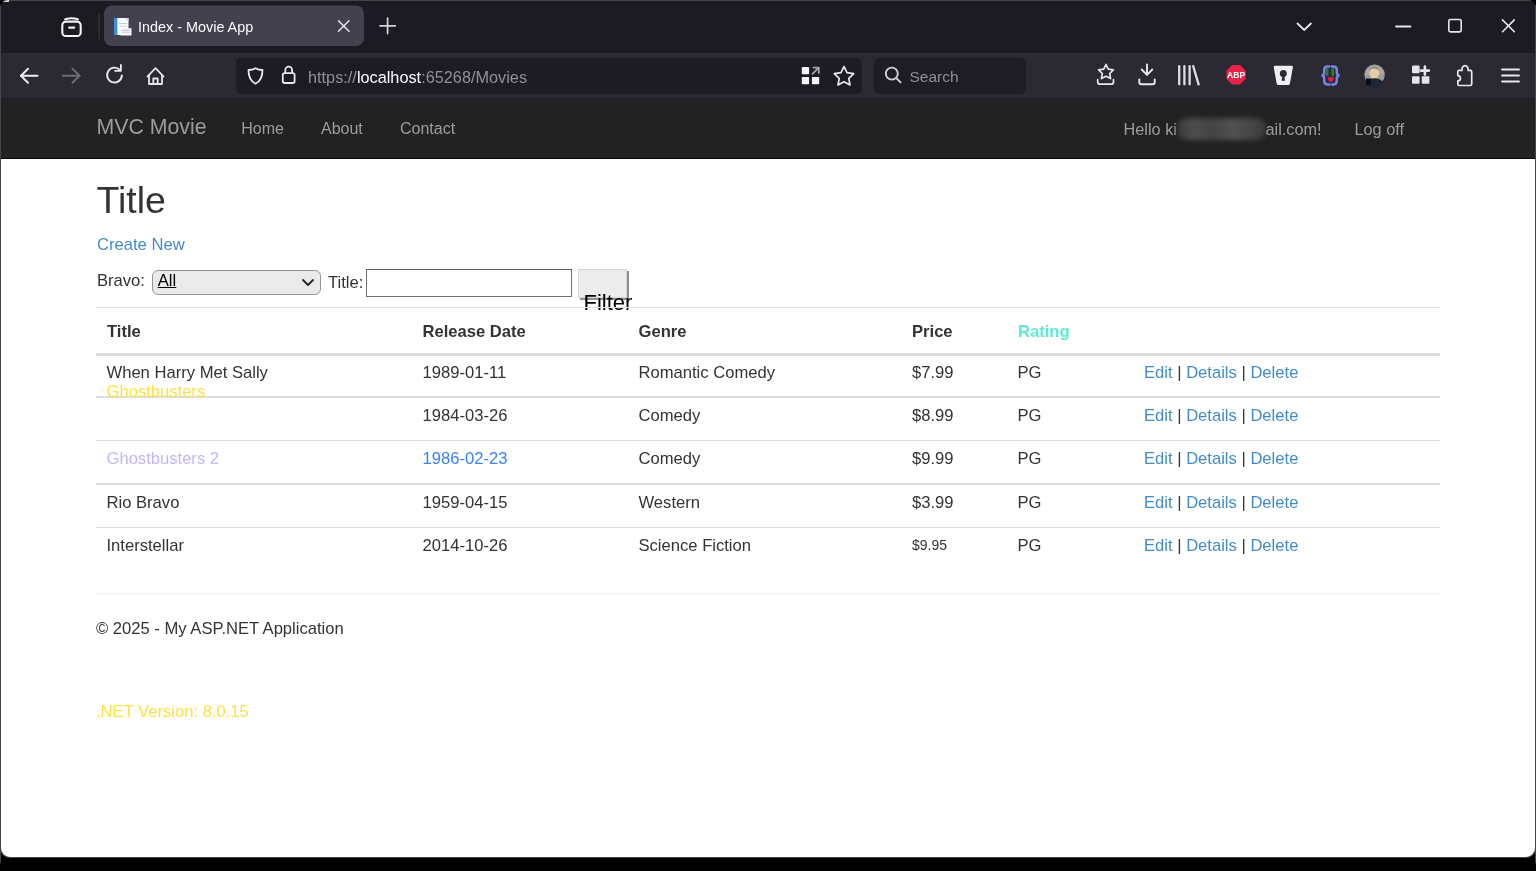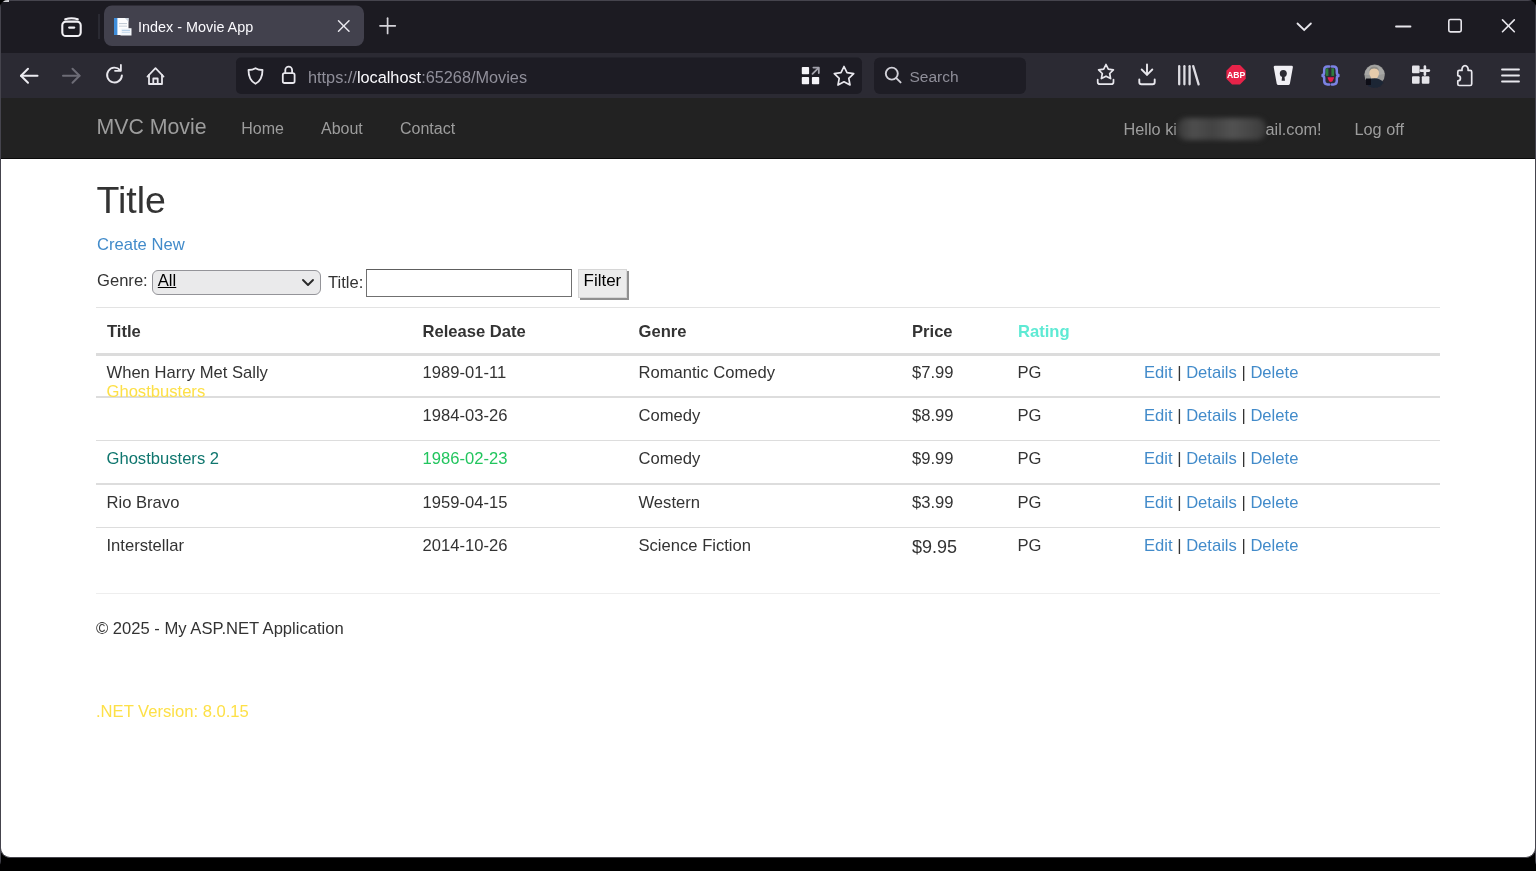--- a/index.html
+++ b/index.html
@@ -195,33 +195,33 @@
   <div class="t" style="left:321px;top:120.7px;font-size:16px;color:#9d9d9d;">About</div>
   <div class="t" style="left:400px;top:120.7px;font-size:16px;color:#9d9d9d;">Contact</div>
   <div class="t" style="left:1123.5px;top:120.5px;font-size:16.3px;color:#9d9d9d;">Hello ki</div>
   <div style="position:absolute;left:1177px;top:117.5px;width:89px;height:22px;filter:blur(2.8px);border-radius:9px;background:linear-gradient(90deg,#383838,#4e4e4e 18%,#434343 40%,#525252 62%,#474747 82%,#3a3a3a);"></div>
   <div class="t" style="left:1265.5px;top:120.5px;font-size:16.3px;color:#9d9d9d;">ail.com!</div>
   <div class="t" style="left:1354.5px;top:120.5px;font-size:16.3px;color:#9d9d9d;">Log off</div>
 
   <div class="t" style="left:96.5px;top:182px;font-size:37.5px;color:#333;">Title</div>
   <div class="t" style="left:97px;top:237.1px;font-size:16.6px;color:#428bca;">Create New</div>
 
-  <div class="t" style="left:97px;top:273.1px;font-size:16.6px;color:#333;">Genre:</div>
+  <div class="t" style="left:97px;top:273.1px;font-size:16.6px;color:#333;">Bravo:</div>
   <div class="ln" style="left:151.5px;top:270px;width:169.5px;height:24.5px;box-sizing:border-box;
        background:#eaeaeb;border:1.2px solid #949499;border-radius:6px;"></div>
   <div class="t" style="left:157.8px;top:272.9px;font-size:16.6px;color:#000;text-decoration:underline;">All</div>
   <svg width="14" height="9" viewBox="0 0 14 9" style="position:absolute;left:301px;top:278px;" fill="none">
     <path d="M2 2 L7 7 L12 2" stroke="#2a2a2a" stroke-width="1.9" stroke-linecap="round" stroke-linejoin="round"></path>
   </svg>
   <div class="t" style="left:328px;top:274.7px;font-size:16.6px;color:#333;">Title:</div>
   <div class="ln" style="left:366px;top:269px;width:205.5px;height:28px;box-sizing:border-box;
        background:#fff;border:1.5px solid #707070;border-top-color:#5e5e5e;"></div>
   <div class="ln" style="left:577.5px;top:269px;width:49px;height:28.5px;box-sizing:border-box;
        background:#ececec;border:1px solid #d6d6d6;box-shadow:2px 2px 0 #909090;"></div>
-  <div class="t" style="left:583.5px;top:272px;font-size:17px;color:#000;text-align:right;">Filter</div>
+  <div class="t" style="left:583.5px;top:292px;font-size:22px;color:#000;text-align:right;">Filter</div>
 
   <div class="ln" style="left:96px;top:307px;width:1344px;height:1.4px;background:#e3e3e3;"></div>
   <div class="ln" style="left:96px;top:353px;width:1344px;height:2.5px;background:#dcdcdc;"></div>
   <div class="ln" style="left:96px;top:396.3px;width:1344px;height:1.5px;background:#dddddd;"></div>
   <div class="ln" style="left:96px;top:439.7px;width:1344px;height:1.5px;background:#dddddd;"></div>
   <div class="ln" style="left:96px;top:483.2px;width:1344px;height:1.5px;background:#dddddd;"></div>
   <div class="ln" style="left:96px;top:526.6px;width:1344px;height:1.5px;background:#dddddd;"></div>
   <div class="ln" style="left:96px;top:592.5px;width:1344px;height:1.5px;background:#eeeeee;"></div>
 
   <div class="t" style="left:107px;top:323.9px;font-size:16.6px;font-weight:bold;color:#333;">Title</div>
@@ -237,36 +237,36 @@
   <div class="t" style="left:1017.5px;top:364.6px;font-size:16.6px;color:#333;">PG</div>
   <div class="t" style="left:1144px;top:364.6px;font-size:16.6px;color:#333;"><span style="color:#428bca;">Edit</span> | <span style="color:#428bca;">Details</span> | <span style="color:#428bca;">Delete</span></div>
 
   <div class="t" style="left:106.5px;top:384px;font-size:16.6px;color:#fde047;">Ghostbusters</div>
   <div class="t" style="left:422.5px;top:408.0px;font-size:16.6px;color:#333;">1984-03-26</div>
   <div class="t" style="left:638.5px;top:408.0px;font-size:16.6px;color:#333;">Comedy</div>
   <div class="t" style="left:912px;top:408.0px;font-size:16.6px;color:#333;">$8.99</div>
   <div class="t" style="left:1017.5px;top:408.0px;font-size:16.6px;color:#333;">PG</div>
   <div class="t" style="left:1144px;top:408.0px;font-size:16.6px;color:#333;"><span style="color:#428bca;">Edit</span> | <span style="color:#428bca;">Details</span> | <span style="color:#428bca;">Delete</span></div>
 
-  <div class="t" style="left:106.5px;top:451.4px;font-size:16.6px;color:#0f766e;">Ghostbusters 2</div>
-  <div class="t" style="left:422.5px;top:451.4px;font-size:16.6px;color:#22c55e;text-align:center;">1986-02-23</div>
+  <div class="t" style="left:106.5px;top:451.4px;font-size:16.6px;color:#c4b5fd;">Ghostbusters 2</div>
+  <div class="t" style="left:422.5px;top:451.4px;font-size:16.6px;color:#3b82f6;text-align:center;">1986-02-23</div>
   <div class="t" style="left:638.5px;top:451.4px;font-size:16.6px;color:#333;">Comedy</div>
   <div class="t" style="left:912px;top:451.4px;font-size:16.6px;color:#333;">$9.99</div>
   <div class="t" style="left:1017.5px;top:451.4px;font-size:16.6px;color:#333;">PG</div>
   <div class="t" style="left:1144px;top:451.4px;font-size:16.6px;color:#333;"><span style="color:#428bca;">Edit</span> | <span style="color:#428bca;">Details</span> | <span style="color:#428bca;">Delete</span></div>
 
   <div class="t" style="left:106.5px;top:494.9px;font-size:16.6px;color:#333;">Rio Bravo</div>
   <div class="t" style="left:422.5px;top:494.9px;font-size:16.6px;color:#333;">1959-04-15</div>
   <div class="t" style="left:638.5px;top:494.9px;font-size:16.6px;color:#333;">Western</div>
   <div class="t" style="left:912px;top:494.9px;font-size:16.6px;color:#333;">$3.99</div>
   <div class="t" style="left:1017.5px;top:494.9px;font-size:16.6px;color:#333;">PG</div>
   <div class="t" style="left:1144px;top:494.9px;font-size:16.6px;color:#333;"><span style="color:#428bca;">Edit</span> | <span style="color:#428bca;">Details</span> | <span style="color:#428bca;">Delete</span></div>
 
   <div class="t" style="left:106.5px;top:538.3px;font-size:16.6px;color:#333;">Interstellar</div>
   <div class="t" style="left:422.5px;top:538.3px;font-size:16.6px;color:#333;">2014-10-26</div>
   <div class="t" style="left:638.5px;top:538.3px;font-size:16.6px;color:#333;">Science Fiction</div>
-  <div class="t" style="left:912px;top:538.3px;font-size:18px;color:#333;">$9.95</div>
+  <div class="t" style="left:912px;top:538.3px;font-size:14px;color:#333;">$9.95</div>
   <div class="t" style="left:1017.5px;top:538.3px;font-size:16.6px;color:#333;">PG</div>
   <div class="t" style="left:1144px;top:538.3px;font-size:16.6px;color:#333;"><span style="color:#428bca;">Edit</span> | <span style="color:#428bca;">Details</span> | <span style="color:#428bca;">Delete</span></div>
 
   <div class="t" style="left:96px;top:620.8px;font-size:16.6px;color:#333;">© 2025 - My ASP.NET Application</div>
   <div class="t" style="left:96px;top:657.2px;font-size:16.6px;color:#fde047;margin-top:47px;">.NET Version: 8.0.15</div>
 </div>
 
 </body></html>

